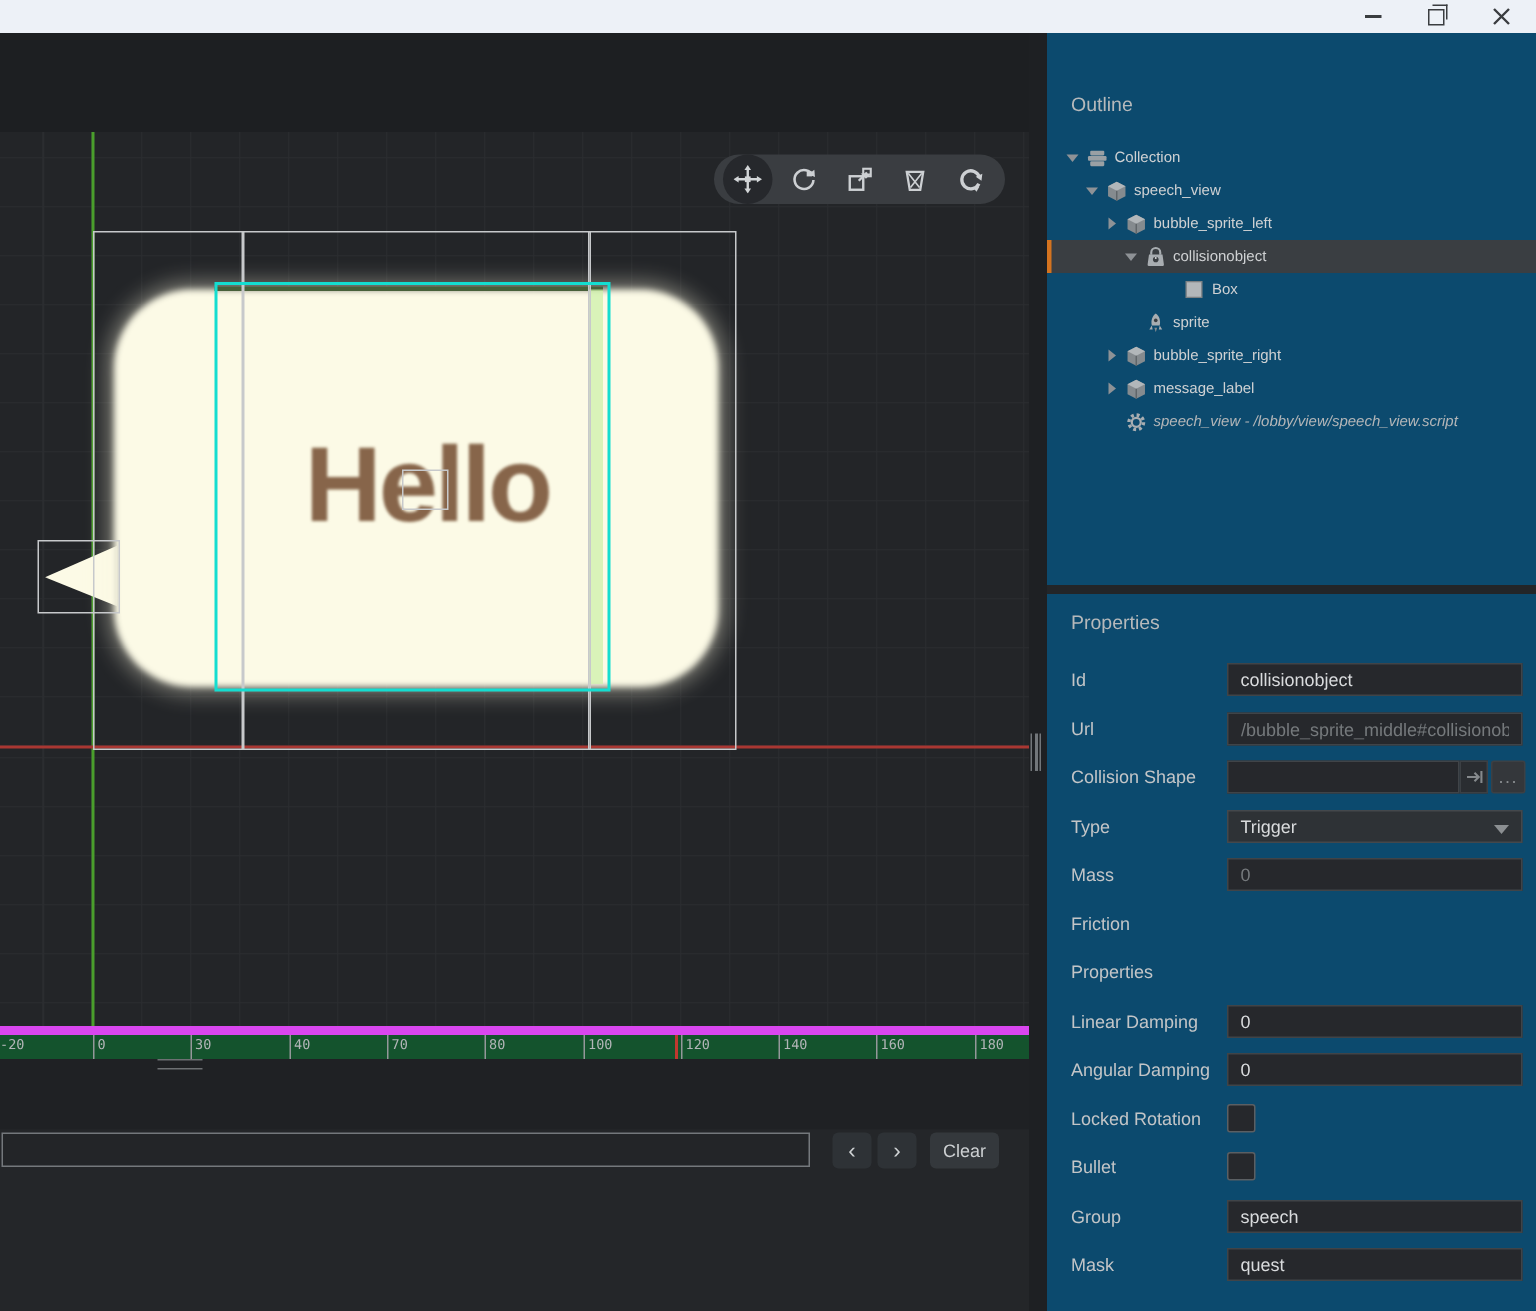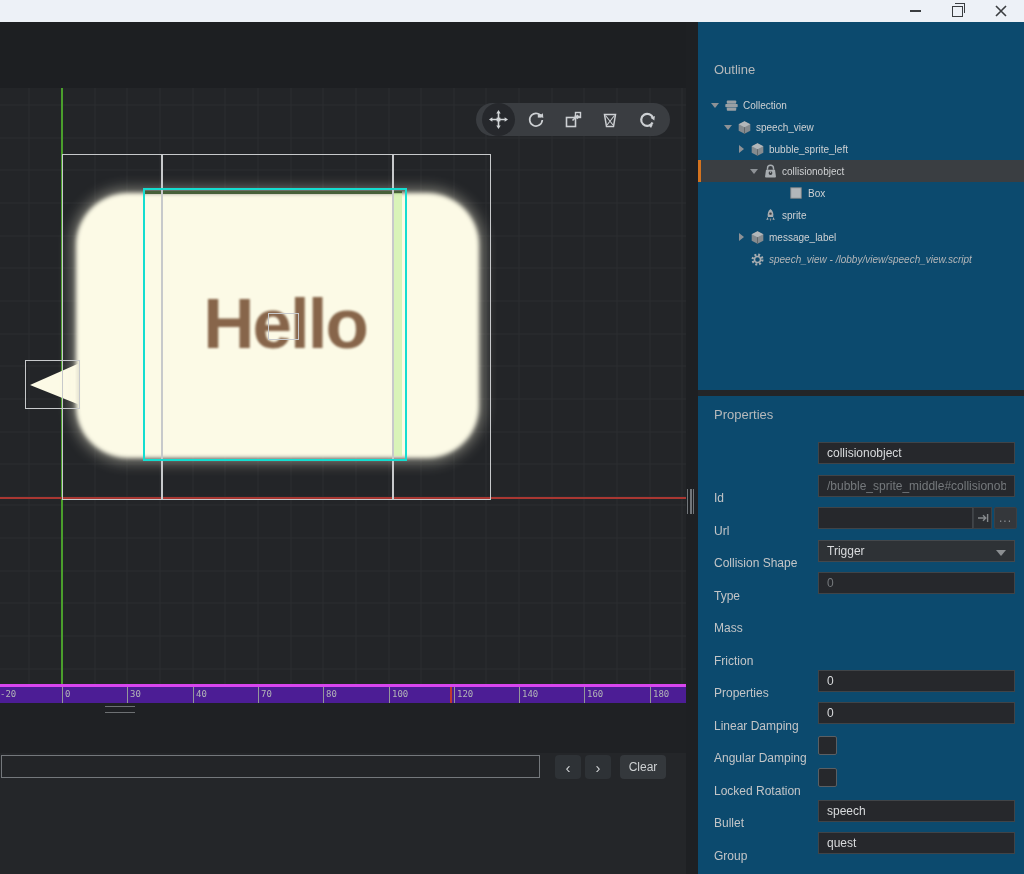--- a/index.html
+++ b/index.html
@@ -44,21 +44,21 @@
   .cyanbox{left:143px;top:188px;width:260px;height:269px;border:2px solid #14ddd0;z-index:6;}
 
   
   .sc-toolbar{left:476px;top:103px;width:194px;height:33px;background:#3a3d41;border-radius:17px;
       display:flex;align-items:center;justify-content:space-around;z-index:8;padding:0 4px;box-sizing:border-box;}
   .tool{width:33px;height:33px;border-radius:50%;display:flex;align-items:center;justify-content:center;cursor:pointer;}
   .tool.sel{background:#26282c;}
   .tool svg{display:block;}
 
   
-  .hruler{left:0;top:684px;width:686px;height:16px;background:#4c1d95;border-top:3px solid #d946ef;z-index:9;}
+  .hruler{left:0;top:684px;width:686px;height:16px;background:#14532d;border-top:6px solid #d946ef;z-index:9;}
   .tick{position:absolute;top:0;height:16px;}
   .tick i{position:absolute;left:0;top:0;width:1px;height:16px;background:#94979a;}
   .tick span{position:absolute;left:3px;top:2px;font-size:9px;color:#b2b5b7;font-family:"DejaVu Sans Mono",monospace;}
   .ruler-marker{position:absolute;left:450px;top:0;width:2px;height:16px;background:#c0392f;}
 
   .below-ruler{left:0;top:700px;width:686px;height:53px;background:#1f2124;}
   .grab-h{left:105px;top:706px;width:30px;height:7px;border-top:1.5px solid #6d7073;border-bottom:1.5px solid #6d7073;box-sizing:border-box;}
 
   
   .console{left:0;top:753px;width:686px;height:121px;background:#242629;}
@@ -91,21 +91,21 @@
        border-right:4.5px solid transparent;border-top:5.5px solid #8e9296;}
   .arr.col:after{content:"";position:absolute;left:2px;top:1px;border-top:4.5px solid transparent;
        border-bottom:4.5px solid transparent;border-left:5.5px solid #8e9296;}
   .oicon{width:16px;height:16px;margin-right:4px;flex:none;display:flex;align-items:center;justify-content:center;}
   .olabel{font-size:10px;color:#cfd1d3;white-space:nowrap;}
   .olabel.script{font-style:italic;color:#b4b6b8;}
 
   
   .props{position:absolute;left:0;top:420px;width:326px;}
   .prow{position:relative;height:22px;margin-bottom:10.5px;}
-  .plabel{position:absolute;left:16px;top:4px;font-size:12px;color:#c3c5c7;white-space:nowrap;margin-top:45px;}
+  .plabel{position:absolute;left:16px;top:4px;font-size:12px;color:#c3c5c7;white-space:nowrap;}
   .pctl{position:absolute;left:120px;top:0;}
   .pinput{width:197px;height:22px;background:#26282c;border:1px solid #404448;box-sizing:border-box;
       color:#d9dbdd;font-size:12px;padding:0 8px;outline:none;font-family:inherit;}
   .pinput.dis{color:#75797c;}
   .pinput.short{width:155px;}
   .sqbtn{position:absolute;top:0;height:22px;background:#2d3034;border:1px solid #3c4044;box-sizing:border-box;
       display:flex;align-items:center;justify-content:center;color:#8b8f92;cursor:pointer;}
   .btn-goto{left:155px;width:19px;background:#2a2d31;}
   .btn-dots{left:176px;width:23px;background:#34373b;border-radius:2px;font-size:12px;letter-spacing:1px;}
   .pdrop{width:197px;height:22px;background:#2e3236;border:1px solid #44484c;box-sizing:border-box;
@@ -332,20 +332,31 @@
       </div>
       <div class="orow" style="--d:2">
         <span class="arr col"></span>
         <span class="oicon">
           <svg width="15" height="15" viewBox="0 0 16 16">
               <path d="M8 1.3 14.2 4.5v7L8 14.7 1.8 11.5v-7Z" fill="#858b8f"></path>
               <path d="M8 1.3 14.2 4.5 8 7.7 1.8 4.5Z" fill="#b2b7ba"></path>
               <path d="M8 7.7v7" stroke="#5f6468" stroke-width="1"></path>
             </svg>
         </span>
+        <span class="olabel">bubble_sprite_right</span>
+      </div>
+      <div class="orow" style="--d:2">
+        <span class="arr col"></span>
+        <span class="oicon">
+          <svg width="15" height="15" viewBox="0 0 16 16">
+              <path d="M8 1.3 14.2 4.5v7L8 14.7 1.8 11.5v-7Z" fill="#858b8f"></path>
+              <path d="M8 1.3 14.2 4.5 8 7.7 1.8 4.5Z" fill="#b2b7ba"></path>
+              <path d="M8 7.7v7" stroke="#5f6468" stroke-width="1"></path>
+            </svg>
+        </span>
         <span class="olabel">message_label</span>
       </div>
       <div class="orow" style="--d:2">
         <span class="arr"></span>
         <span class="oicon">
           <svg width="15" height="15" viewBox="0 0 16 16">
               <circle cx="8" cy="8" r="5.2" fill="none" stroke="#a8adb1" stroke-width="2.4" stroke-dasharray="2.1 2.0"></circle>
               <circle cx="8" cy="8" r="3.2" fill="none" stroke="#a8adb1" stroke-width="1.6"></circle>
             </svg>
         </span>

